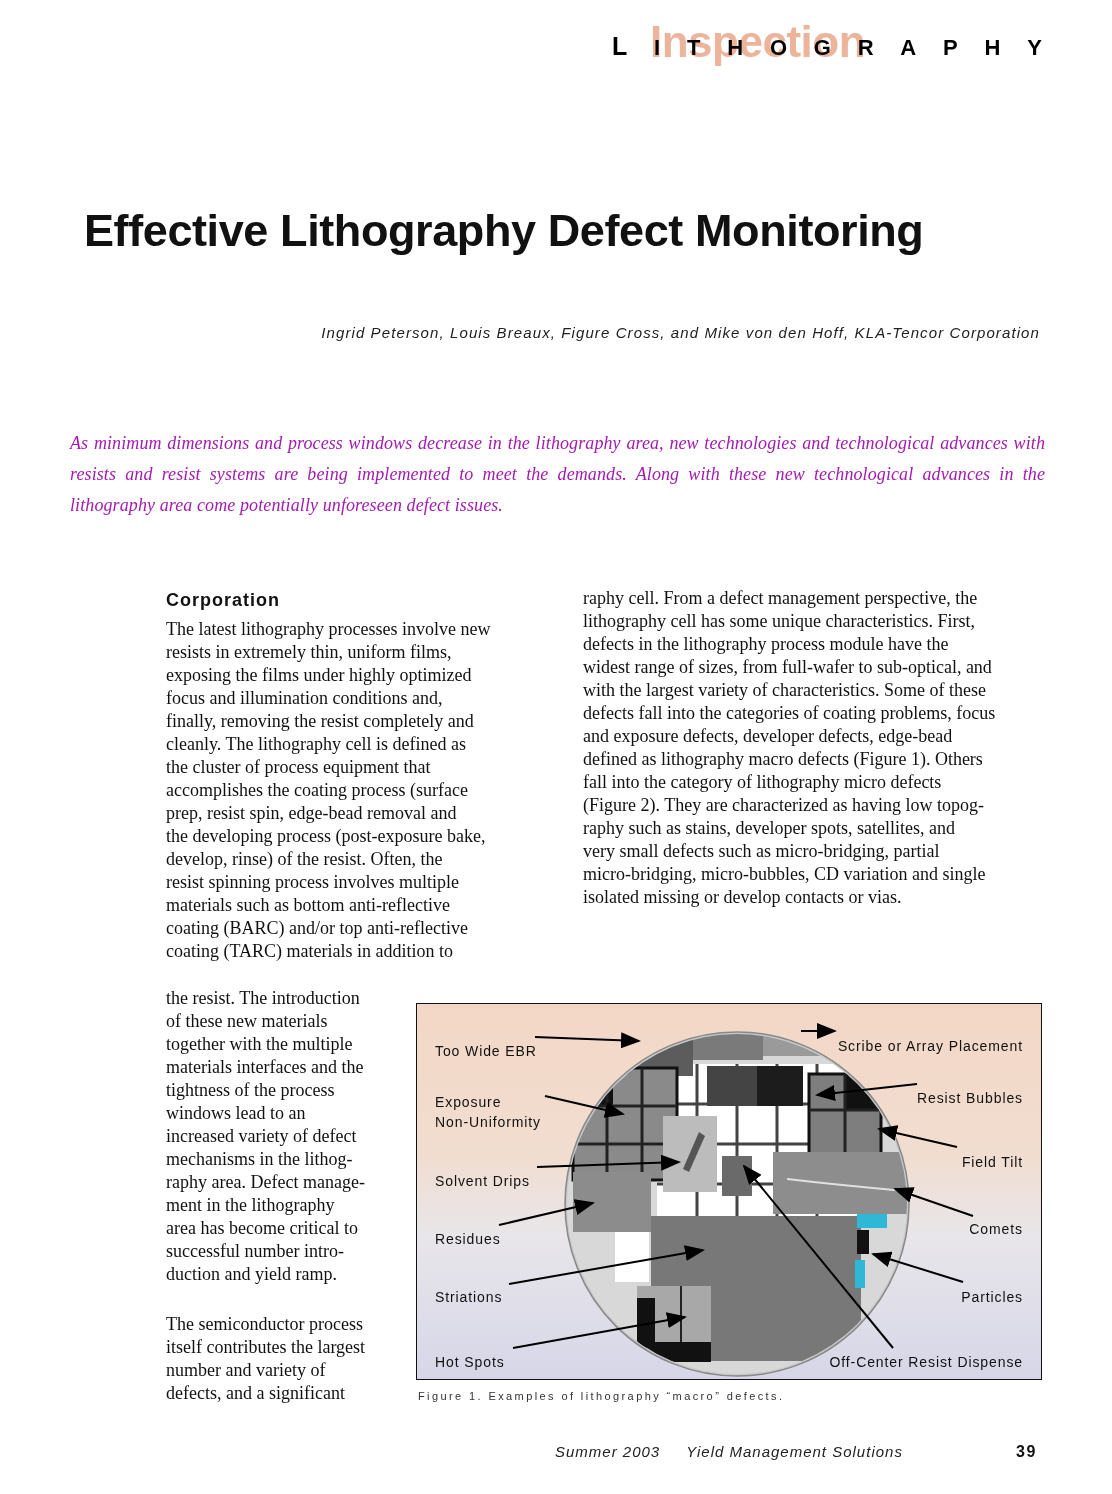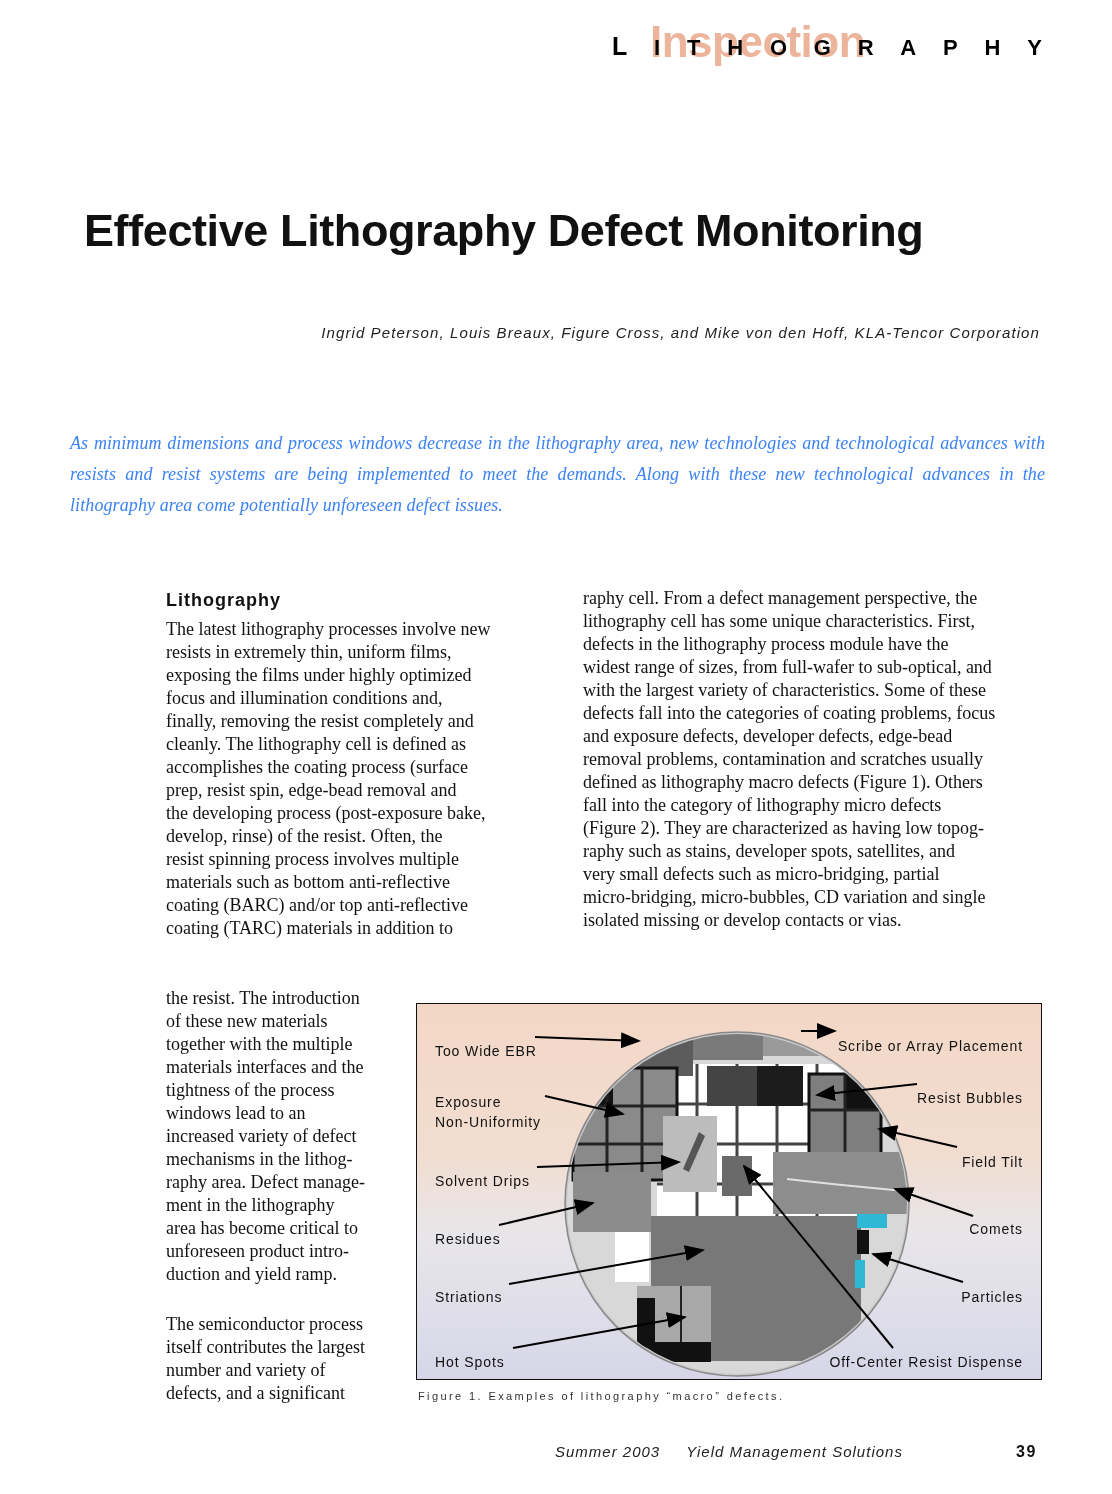--- a/index.html
+++ b/index.html
@@ -28,21 +28,21 @@
     }
     #authors {
       right: 72px; top: 322px;
       font-family: "Liberation Sans", sans-serif; font-style: italic;
       font-size: 15px; line-height: 22px; letter-spacing: 1.1px; white-space: nowrap;
       color: #222;
     }
     #abstract {
       left: 70px; top: 428px; width: 975px;
       font-family: "Liberation Serif", serif; font-style: italic;
-      font-size: 18px; line-height: 31px; color: #3b82f6; text-align: justify;
+      font-size: 18px; line-height: 31px; color: #a21caf; text-align: justify;
       letter-spacing: 0.1px;
     }
 
     
     .body-text {
       font-family: "Liberation Serif", serif; font-size: 18px; line-height: 23px; color: #111;
     }
     #intro-heading {
       left: 166px; top: 588px;
       font-family: "Liberation Sans", sans-serif; font-weight: bold;
@@ -101,28 +101,29 @@
   <span>A</span>
   <span>P</span>
   <span>H</span>
   <span>Y</span>
 </div>
 
 <h1 class="abs" id="title" style="margin:0">Effective Lithography Defect Monitoring</h1>
 <div class="abs" id="authors">Ingrid Peterson, Louis Breaux, Figure  Cross, and Mike von den Hoff, KLA-Tencor Corporation</div>
 <p class="abs" id="abstract" style="margin:0">As minimum dimensions and process windows decrease in the lithography area, new technologies and technological advances with resists and resist systems are being implemented to meet the demands. Along with these new technological advances in the lithography area come potentially unforeseen defect issues.</p>
 
-<div class="abs" id="intro-heading">Lithography</div>
+<div class="abs" id="intro-heading">Corporation</div>
 <div class="abs body-text" id="col1-top">
     <span class="line">The latest lithography processes involve new</span>
     <span class="line">resists in extremely thin, uniform films,</span>
     <span class="line">exposing the films under highly optimized</span>
     <span class="line">focus and illumination conditions and,</span>
     <span class="line">finally, removing the resist completely and</span>
     <span class="line">cleanly. The lithography cell is defined as</span>
+    <span class="line">the cluster of process equipment that</span>
     <span class="line">accomplishes the coating process (surface</span>
     <span class="line">prep, resist spin, edge-bead removal and</span>
     <span class="line">the developing process (post-exposure bake,</span>
     <span class="line">develop, rinse) of the resist. Often, the</span>
     <span class="line">resist spinning process involves multiple</span>
     <span class="line">materials such as bottom anti-reflective</span>
     <span class="line">coating (BARC) and/or top anti-reflective</span>
     <span class="line">coating (TARC) materials in addition to</span>
   </div>
 <div class="abs body-text" id="col1-bottom">
@@ -130,39 +131,38 @@
     <span class="line">of these new materials</span>
     <span class="line">together with the multiple</span>
     <span class="line">materials interfaces and the</span>
     <span class="line">tightness of the process</span>
     <span class="line">windows lead to an</span>
     <span class="line">increased variety of defect</span>
     <span class="line">mechanisms in the lithog-</span>
     <span class="line">raphy area. Defect manage-</span>
     <span class="line">ment in the lithography</span>
     <span class="line">area has become critical to</span>
-    <span class="line">unforeseen product intro-</span>
+    <span class="line">successful number intro-</span>
     <span class="line">duction and yield ramp.</span>
   </div>
 <div class="abs body-text" id="col1-p2">
     <span class="line">The semiconductor process</span>
     <span class="line">itself contributes the largest</span>
     <span class="line">number and variety of</span>
     <span class="line">defects, and a significant</span>
   </div>
 
 <div class="abs body-text" id="col2">
     <span class="line">raphy cell. From a defect management perspective, the</span>
     <span class="line">lithography cell has some unique characteristics. First,</span>
     <span class="line">defects in the lithography process module have the</span>
     <span class="line">widest range of sizes, from full-wafer to sub-optical, and</span>
     <span class="line">with the largest variety of characteristics. Some of these</span>
     <span class="line">defects fall into the categories of coating problems, focus</span>
     <span class="line">and exposure defects, developer defects, edge-bead</span>
-    <span class="line">removal problems, contamination and scratches usually</span>
     <span class="line">defined as lithography macro defects (Figure 1). Others</span>
     <span class="line">fall into the category of lithography micro defects</span>
     <span class="line">(Figure 2). They are characterized as having low topog-</span>
     <span class="line">raphy such as stains, developer spots, satellites, and</span>
     <span class="line">very small defects such as micro-bridging, partial</span>
     <span class="line">micro-bridging, micro-bubbles, CD variation and single</span>
     <span class="line">isolated missing or develop contacts or vias.</span>
   </div>
 
 <div class="abs" id="figure">

